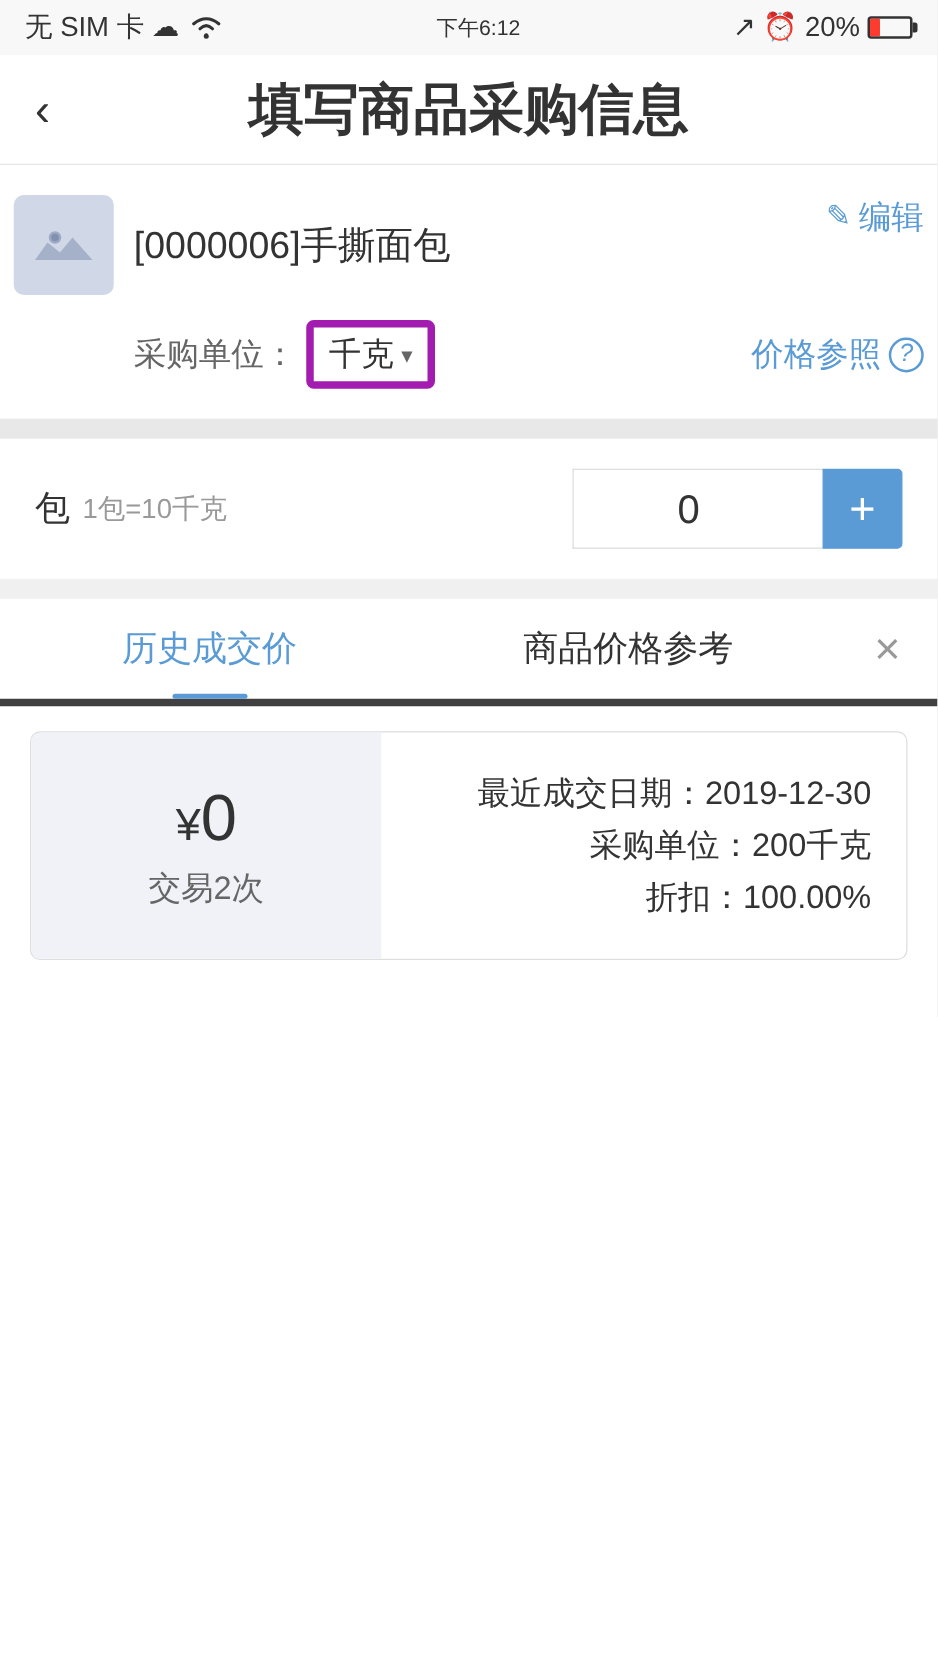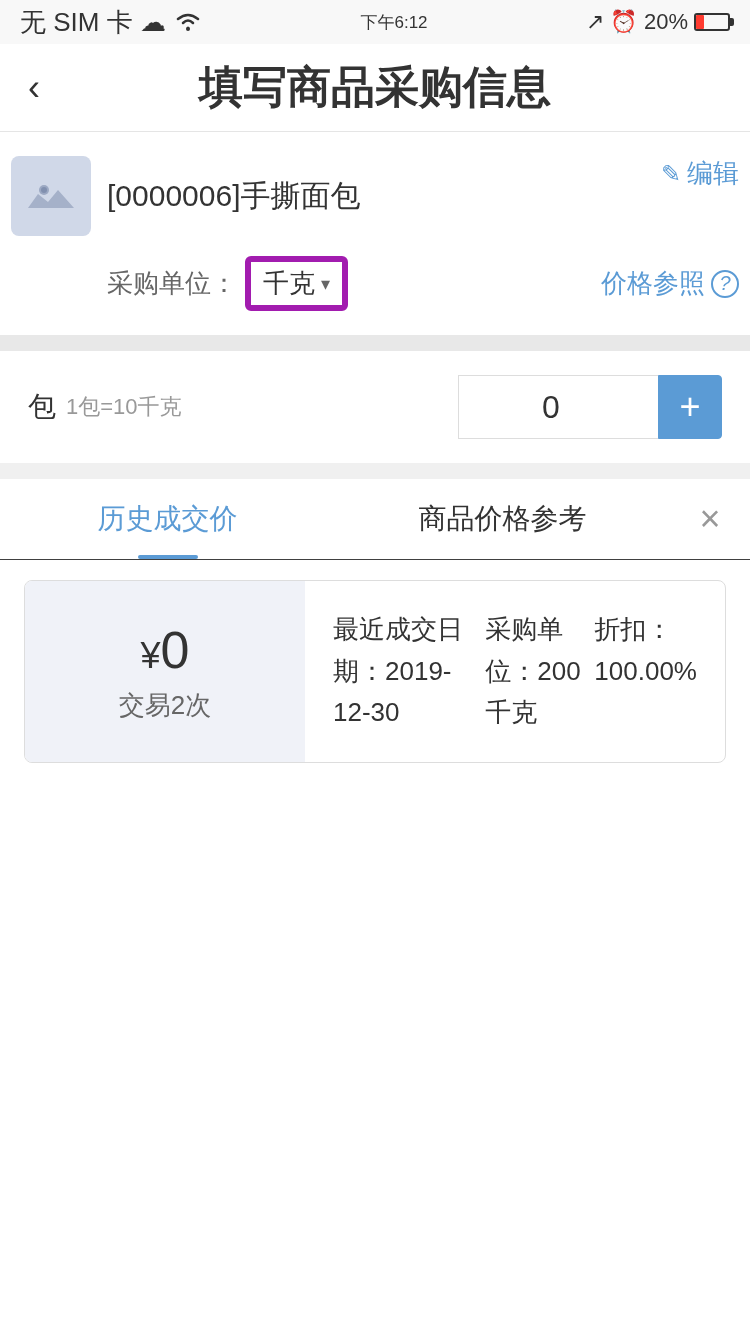--- a/index.html
+++ b/index.html
@@ -20,21 +20,21 @@
       display: flex;
       align-items: center;
       justify-content: space-between;
       padding: 0 20px;
       font-size: 24px;
     }
     .status-left {
       display: flex;
       align-items: center;
       gap: 8px;
-      font-size: 26px;
+      font-size: 22px;
       color: #333;
     }
     .status-center {
       font-size: 17px;
       font-weight: 500;
       color: #333;
     }
     .status-right {
       display: flex;
       align-items: center;
@@ -244,21 +244,21 @@
     }
 
     
     .tab-section {
       background: #fff;
       margin-top: 16px;
     }
     .tab-header {
       display: flex;
       align-items: center;
-      border-bottom: 1px solid #404040;
+      border-bottom: 6px solid #404040;
       position: relative;
     }
     .tab-item {
       flex: 1;
       height: 80px;
       display: flex;
       align-items: center;
       justify-content: center;
       font-size: 28px;
       cursor: pointer;
@@ -321,22 +321,23 @@
     }
     .price-transactions {
       font-size: 26px;
       color: #666;
       margin-top: 8px;
     }
     .price-card-right {
       flex: 1;
       padding: 28px 28px;
       display: flex;
-      flex-direction: row;
-      justify-content: center;
+      flex-direction: column;
+      justify-content: center;
+      align-items: flex-end;
     }
     .price-detail-row {
       font-size: 26px;
       color: #333;
       line-height: 1.6;
     }
 
     
     .white-body {
       background: #fff;

